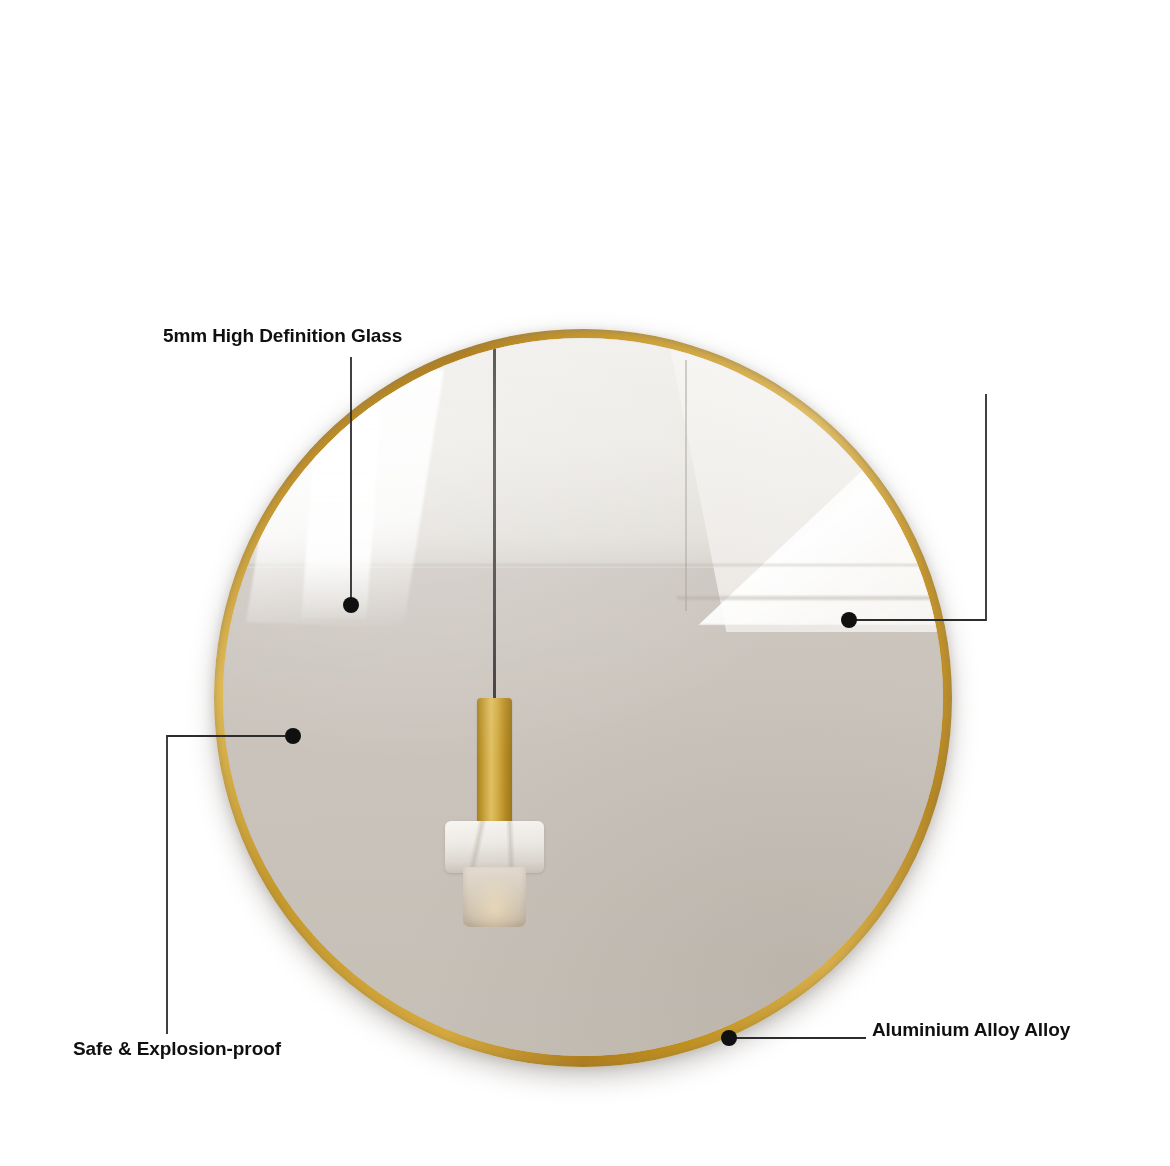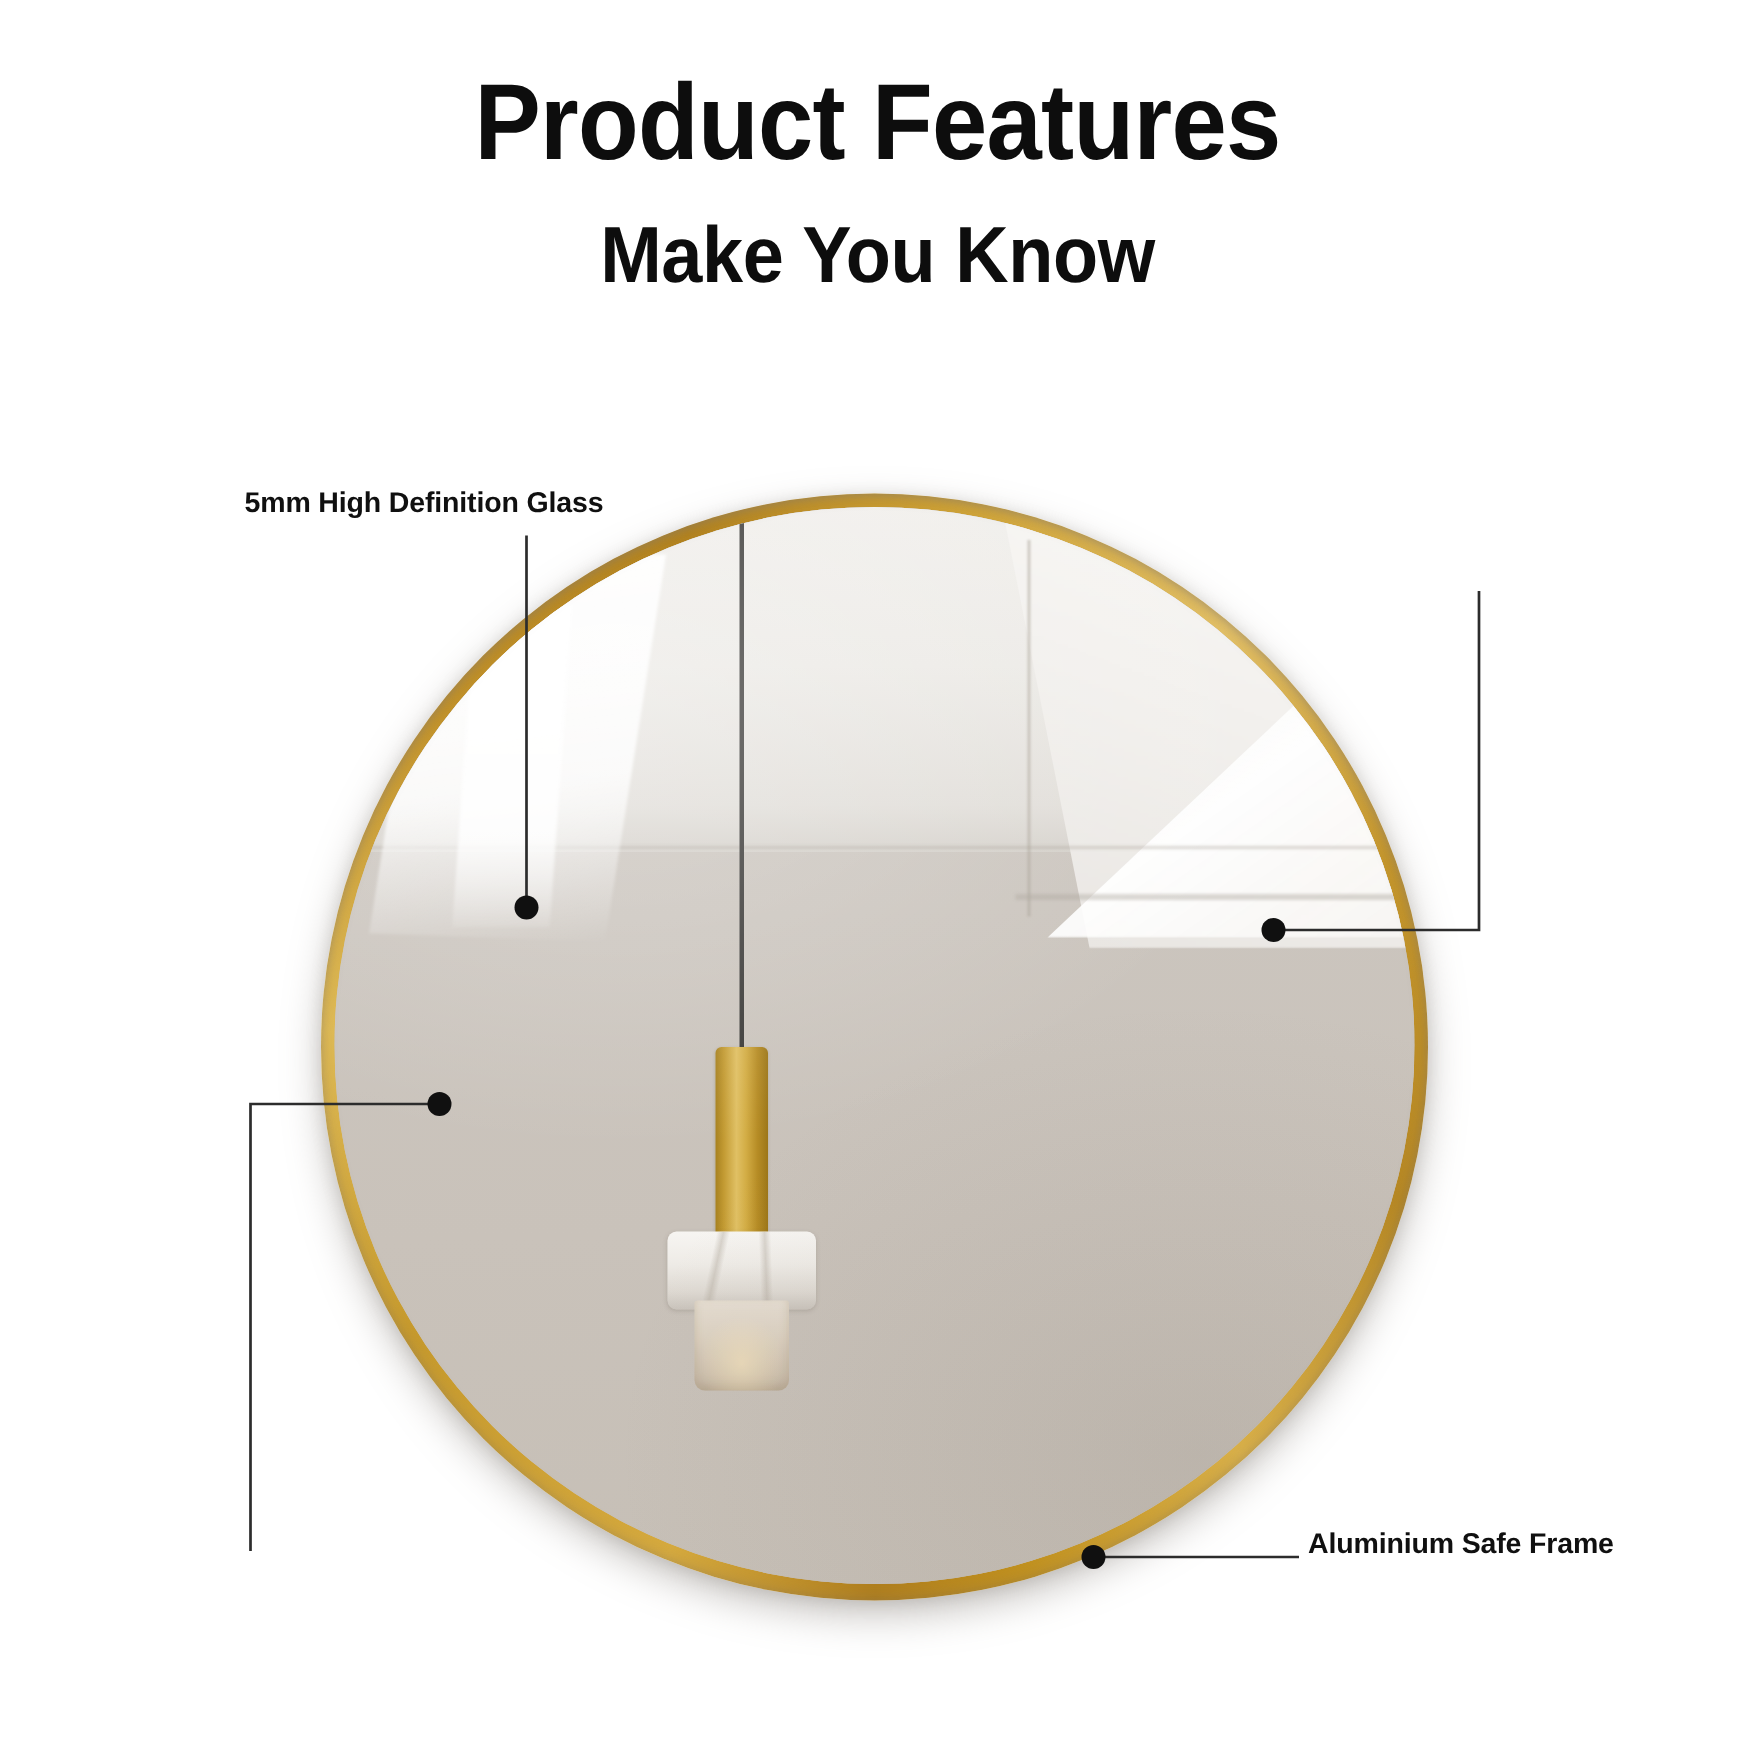--- a/index.html
+++ b/index.html
@@ -266,24 +266,20 @@
   #label-glass   { left: 163px; top: 325px; }
   #label-anti    { left: 808px; top: 362px; }
   #label-safe    { left: 73px;  top: 1038px; }
   #label-frame   { left: 872px; top: 1019px; }
 </style>
 </head>
 <body>
 
 <div id="stage">
 
-  <div class="heading-block">
-    <h1 class="title-main">Product Features</h1>
-    <h2 class="title-sub">Make You Know</h2>
-  </div>
 
   <div class="mirror-wrap">
     <div class="mirror-shadow"></div>
     <div class="mirror-frame">
       <div class="mirror-glass">
         <div class="refl-wall"></div>
         <div class="refl-ceiling"></div>
         <div class="refl-corner-right"></div>
         <div class="refl-corner-diag"></div>
         <div class="refl-corner-edge"></div>
@@ -319,16 +315,17 @@
     <path class="leader" d="M290,736 L167,736 L167,1034"></path>
     <circle class="leader-dot" cx="293" cy="736" r="8"></circle>
 
     <path class="leader" d="M732,1038 L866,1038"></path>
     <circle class="leader-dot" cx="729" cy="1038" r="8"></circle>
   </svg>
 
   <div id="label-glass" class="callout-label">5mm High Definition Glass</div>
 
 
-
-  <div id="label-frame" class="callout-label">Aluminium Safe Frame</div>
+  <div id="label-safe" class="callout-label">Safe &amp; Explosion-proof</div>
+
+  <div id="label-frame" class="callout-label">Aluminium Alloy Alloy</div>
 
 </div>
 
 </body></html>

